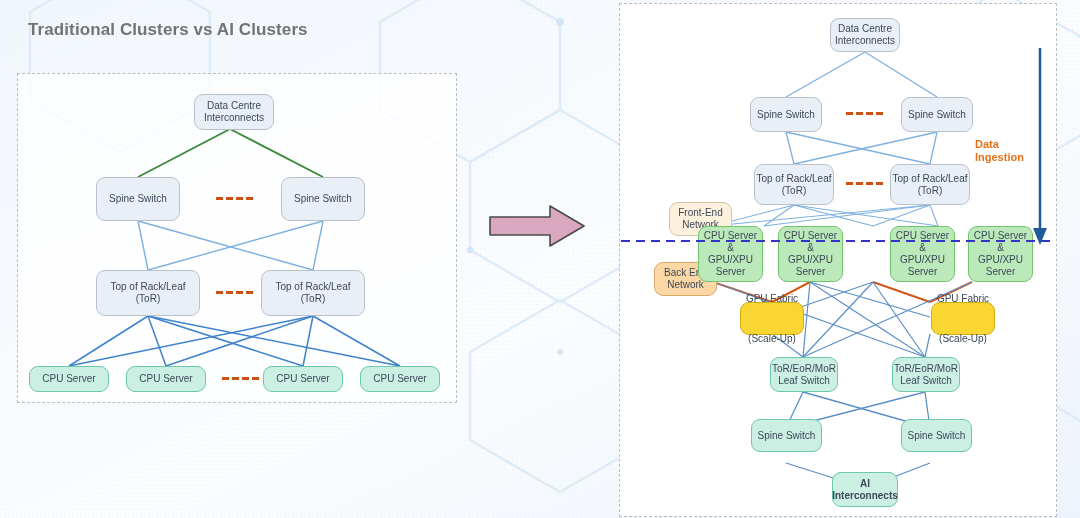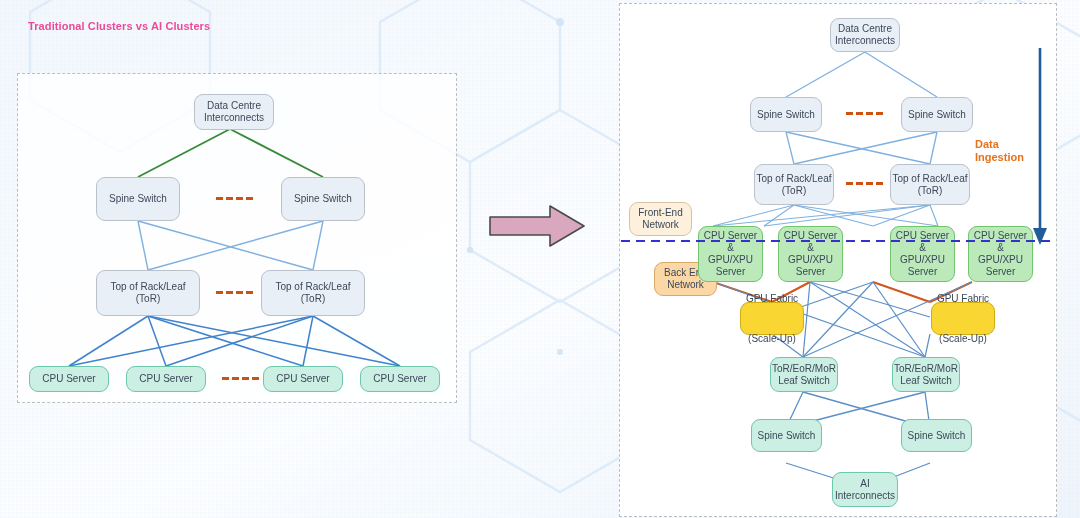--- a/index.html
+++ b/index.html
@@ -21,23 +21,23 @@
     inset: 0;
     z-index: 0;
     pointer-events: none;
   }
 
   
   #slide-title {
     position: absolute;
     left: 28px;
     top: 20px;
-    font-size: 11px;
+    font-size: 17px;
     font-weight: bold;
-    color: #ec4899;
+    color: #737373;
     letter-spacing: 0.1px;
     z-index: 5;
     white-space: nowrap;
   }
 
   
   .panel {
     position: absolute;
     border: 1px dashed #bdbdbd;
     background: rgba(255,255,255,0.80);
@@ -70,21 +70,21 @@
     color: #3c4858;
     border-radius: 9px;
     z-index: 6;
   }
   .node .ln { display: block; white-space: nowrap; }
 
   .n-blue   { background:#e9eff7; border:1px solid #b9c2cc; }
   .n-mint   { background:#ccefe4; border:1px solid #6dc6ae; }
   .n-green  { background:#bbe9ba; border:1px solid #74c36f; }
   .n-yellow { background:#fad633; border:1px solid #cfae14;gap:28px; }
-  .n-cream  { background:#fdf0dc; border:1px solid #d8c3a0; }
+  .n-cream  { background:#fdf0dc; border:1px solid #d8c3a0;margin-left:40px; }
   .n-peach  { background:#fbd7a5; border:1px solid #d8a96a;margin-left:25px; }
 
   
   .ellipsis {
     position: absolute;
     display: flex;
     gap: 3px;
     align-items: center;
     z-index: 6;
   }
@@ -401,21 +401,21 @@
     <span class="ln">Leaf Switch</span>
   </div>
 
   <div class="node n-mint" style="left:131px; top:415px; width:71px; height:33px;">
     <span class="ln">Spine Switch</span>
   </div>
   <div class="node n-mint" style="left:281px; top:415px; width:71px; height:33px;">
     <span class="ln">Spine Switch</span>
   </div>
 
-  <div class="node n-mint" style="left:212px; top:468px; width:66px; height:35px;">
+  <div class="node n-mint" style="left:212px; top:468px; width:66px; height:35px;font-weight:bold;">
     <span class="ln">AI</span>
     <span class="ln">Interconnects</span>
   </div>
 </div>
 
 <svg id="network-divider" viewBox="0 0 432 2" preserveAspectRatio="none">
   <line x1="0" y1="1" x2="432" y2="1" stroke="#3333cc" stroke-width="2" stroke-dasharray="9 6"></line>
 </svg>
 
 <div id="data-ingestion-label">

